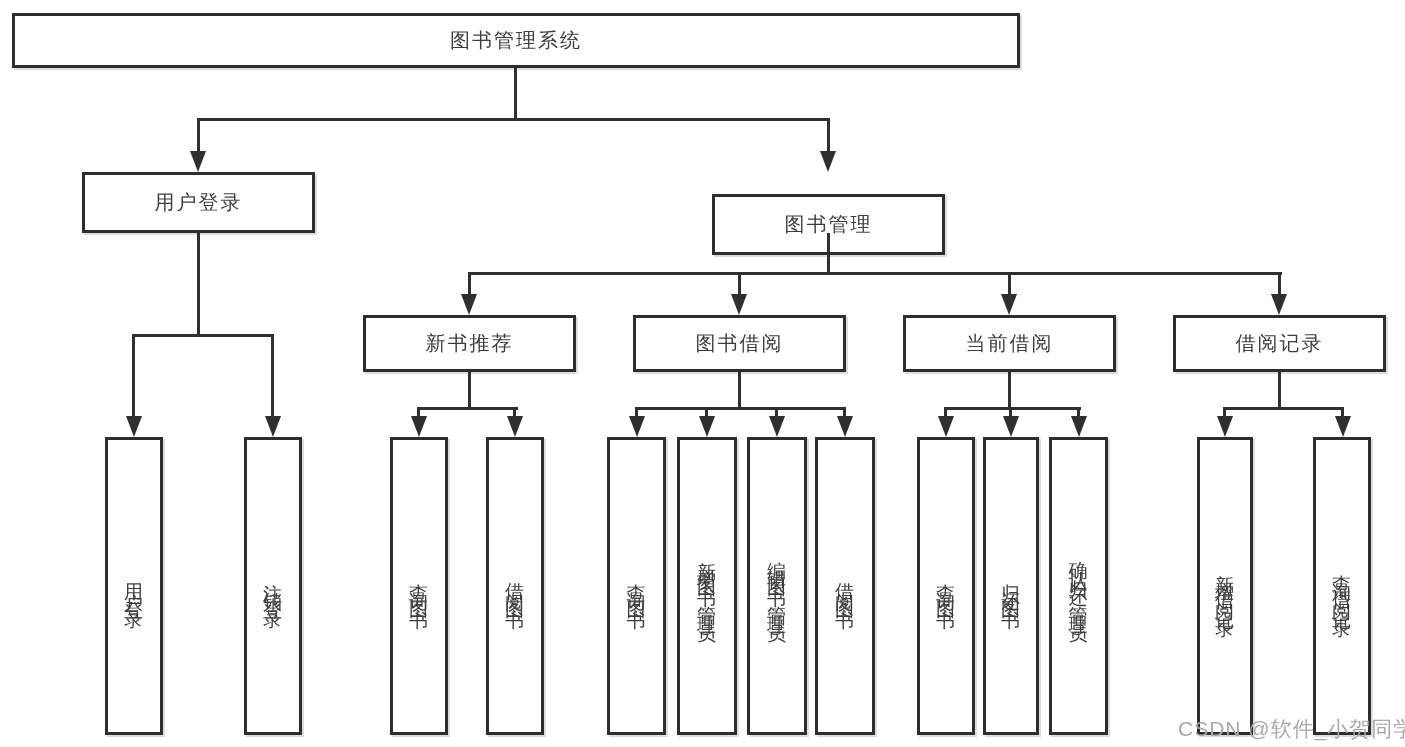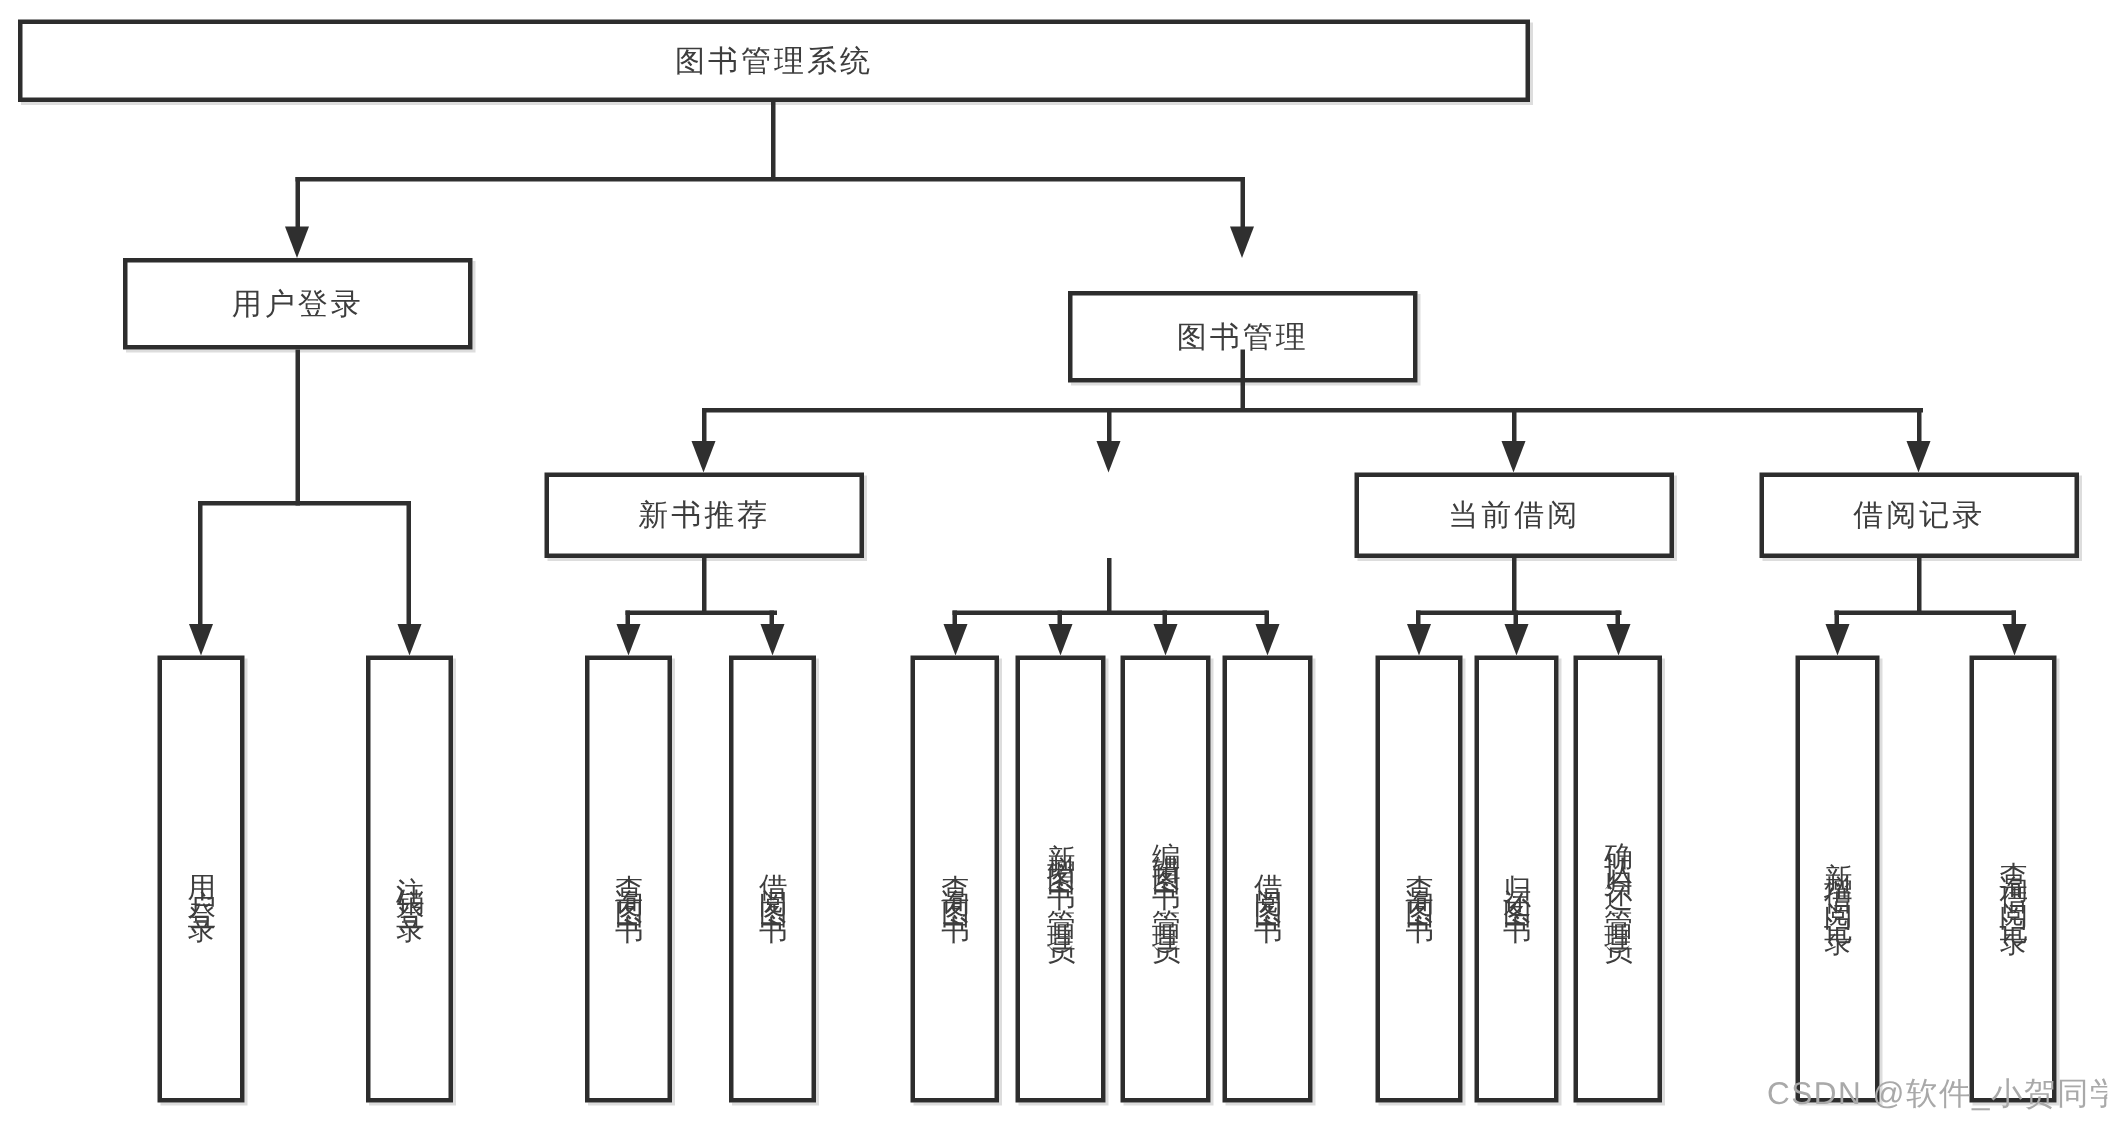--- a/index.html
+++ b/index.html
@@ -95,20 +95,23 @@
   <div class="vline" style="left:738px;  top:272px; height:23px;"></div>
   <div class="arr" style="left:731px;  top:294px;"></div>
   <div class="vline" style="left:1008px; top:272px; height:23px;"></div>
   <div class="arr" style="left:1001px; top:294px;"></div>
   <div class="vline" style="left:1278px; top:272px; height:23px;"></div>
   <div class="arr" style="left:1271px; top:294px;"></div>
 
   <div class="box h" style="left:363px; top:315px; width:213px; height:57px;">
     <span>新书推荐</span>
   </div>
+  <div class="box h" style="left:633px; top:315px; width:213px; height:57px;">
+    <span>图书借阅</span>
+  </div>
   <div class="box h" style="left:1173px; top:315px; width:213px; height:57px;">
     <span>借阅记录</span>
   </div>
   <div class="box h" style="left:903px; top:315px; width:213px; height:57px;">
     <span>当前借阅</span>
   </div>
 
   <div class="vline" style="left:468px; top:372px; height:38px;"></div>
   <div class="hline" style="left:417px; top:407px; width:101px;"></div>
   <div class="vline" style="left:417px; top:407px; height:11px;"></div>

